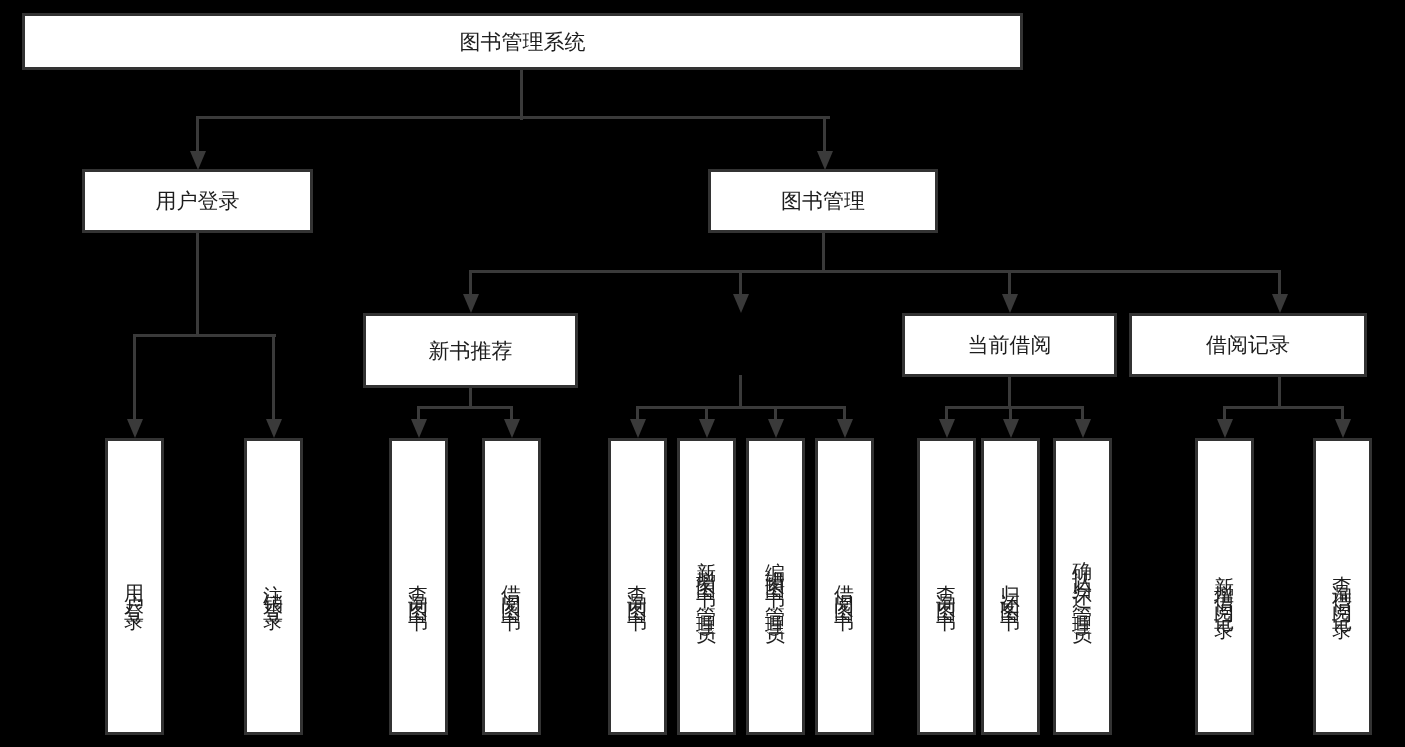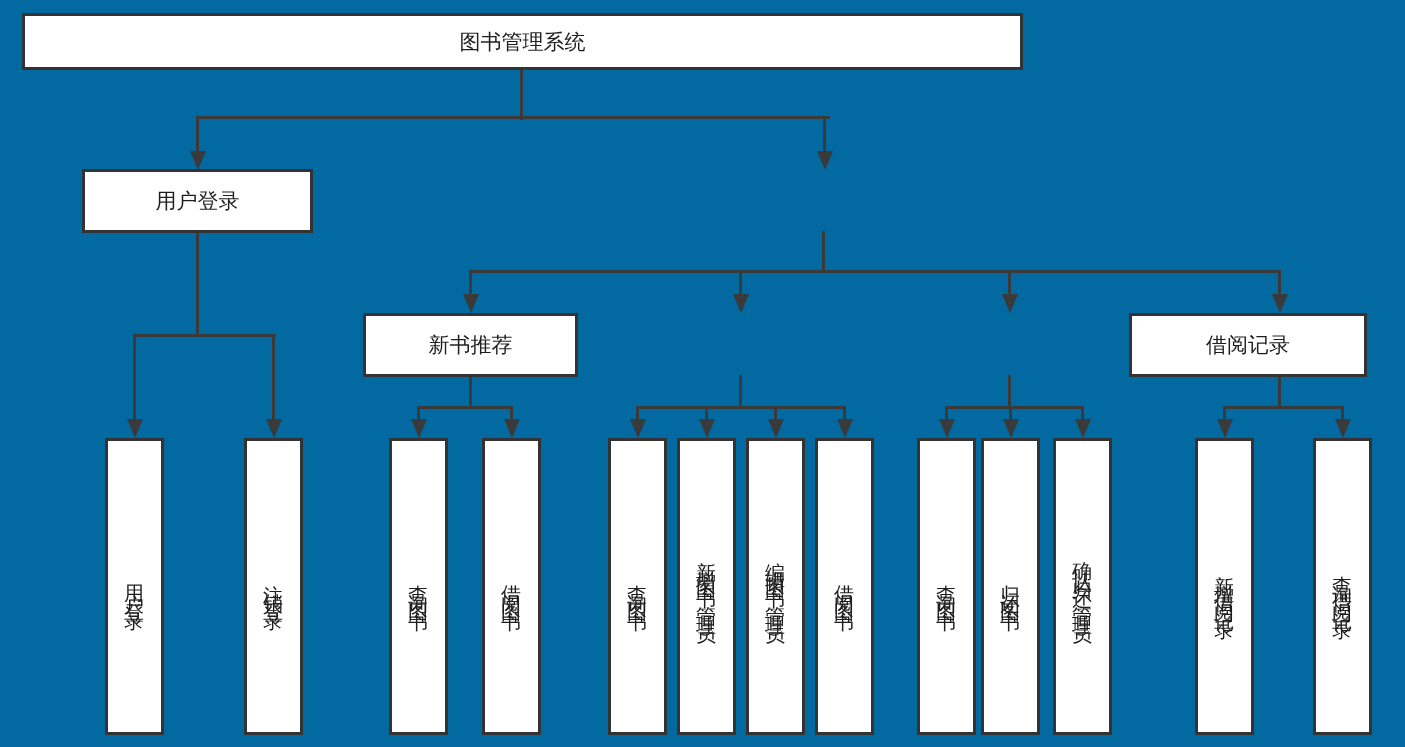--- a/index.html
+++ b/index.html
@@ -4,21 +4,21 @@
 <style>
   html, body {
     margin: 0;
     padding: 0;
     background: #ffffff;
   }
   .stage {
     position: relative;
     width: 1405px;
     height: 747px;
-    background: #0369a1;
+    background: #000000;
     overflow: hidden;
     font-family: "Liberation Sans", "DejaVu Sans", sans-serif;
   }
   .box {
     position: absolute;
     box-sizing: border-box;
     background: #ffffff;
     border: 3px solid #333333;
     display: flex;
     align-items: center;
@@ -71,23 +71,29 @@
 
 <div class="stage">
 
   <div class="box" style="left:22px;top:13px;width:1001px;height:57px">
     <span>图书管理系统</span>
   </div>
 
   <div class="box" style="left:82px;top:169px;width:231px;height:64px">
     <span>用户登录</span>
   </div>
+  <div class="box" style="left:708px;top:169px;width:230px;height:64px">
+    <span>图书管理</span>
+  </div>
 
-  <div class="box" style="left:363px;top:313px;width:215px;height:64px">
+  <div class="box" style="left:363px;top:313px;width:215px;height:75px">
     <span>新书推荐</span>
+  </div>
+  <div class="box" style="left:902px;top:313px;width:215px;height:64px">
+    <span>当前借阅</span>
   </div>
   <div class="box" style="left:1129px;top:313px;width:238px;height:64px">
     <span>借阅记录</span>
   </div>
 
   <div class="box vbox" style="left:105px;top:438px;width:59px;height:297px">
     <span class="vtext">用户登录</span>
   </div>
   <div class="box vbox" style="left:244px;top:438px;width:59px;height:297px">
     <span class="vtext">注销登录</span>

